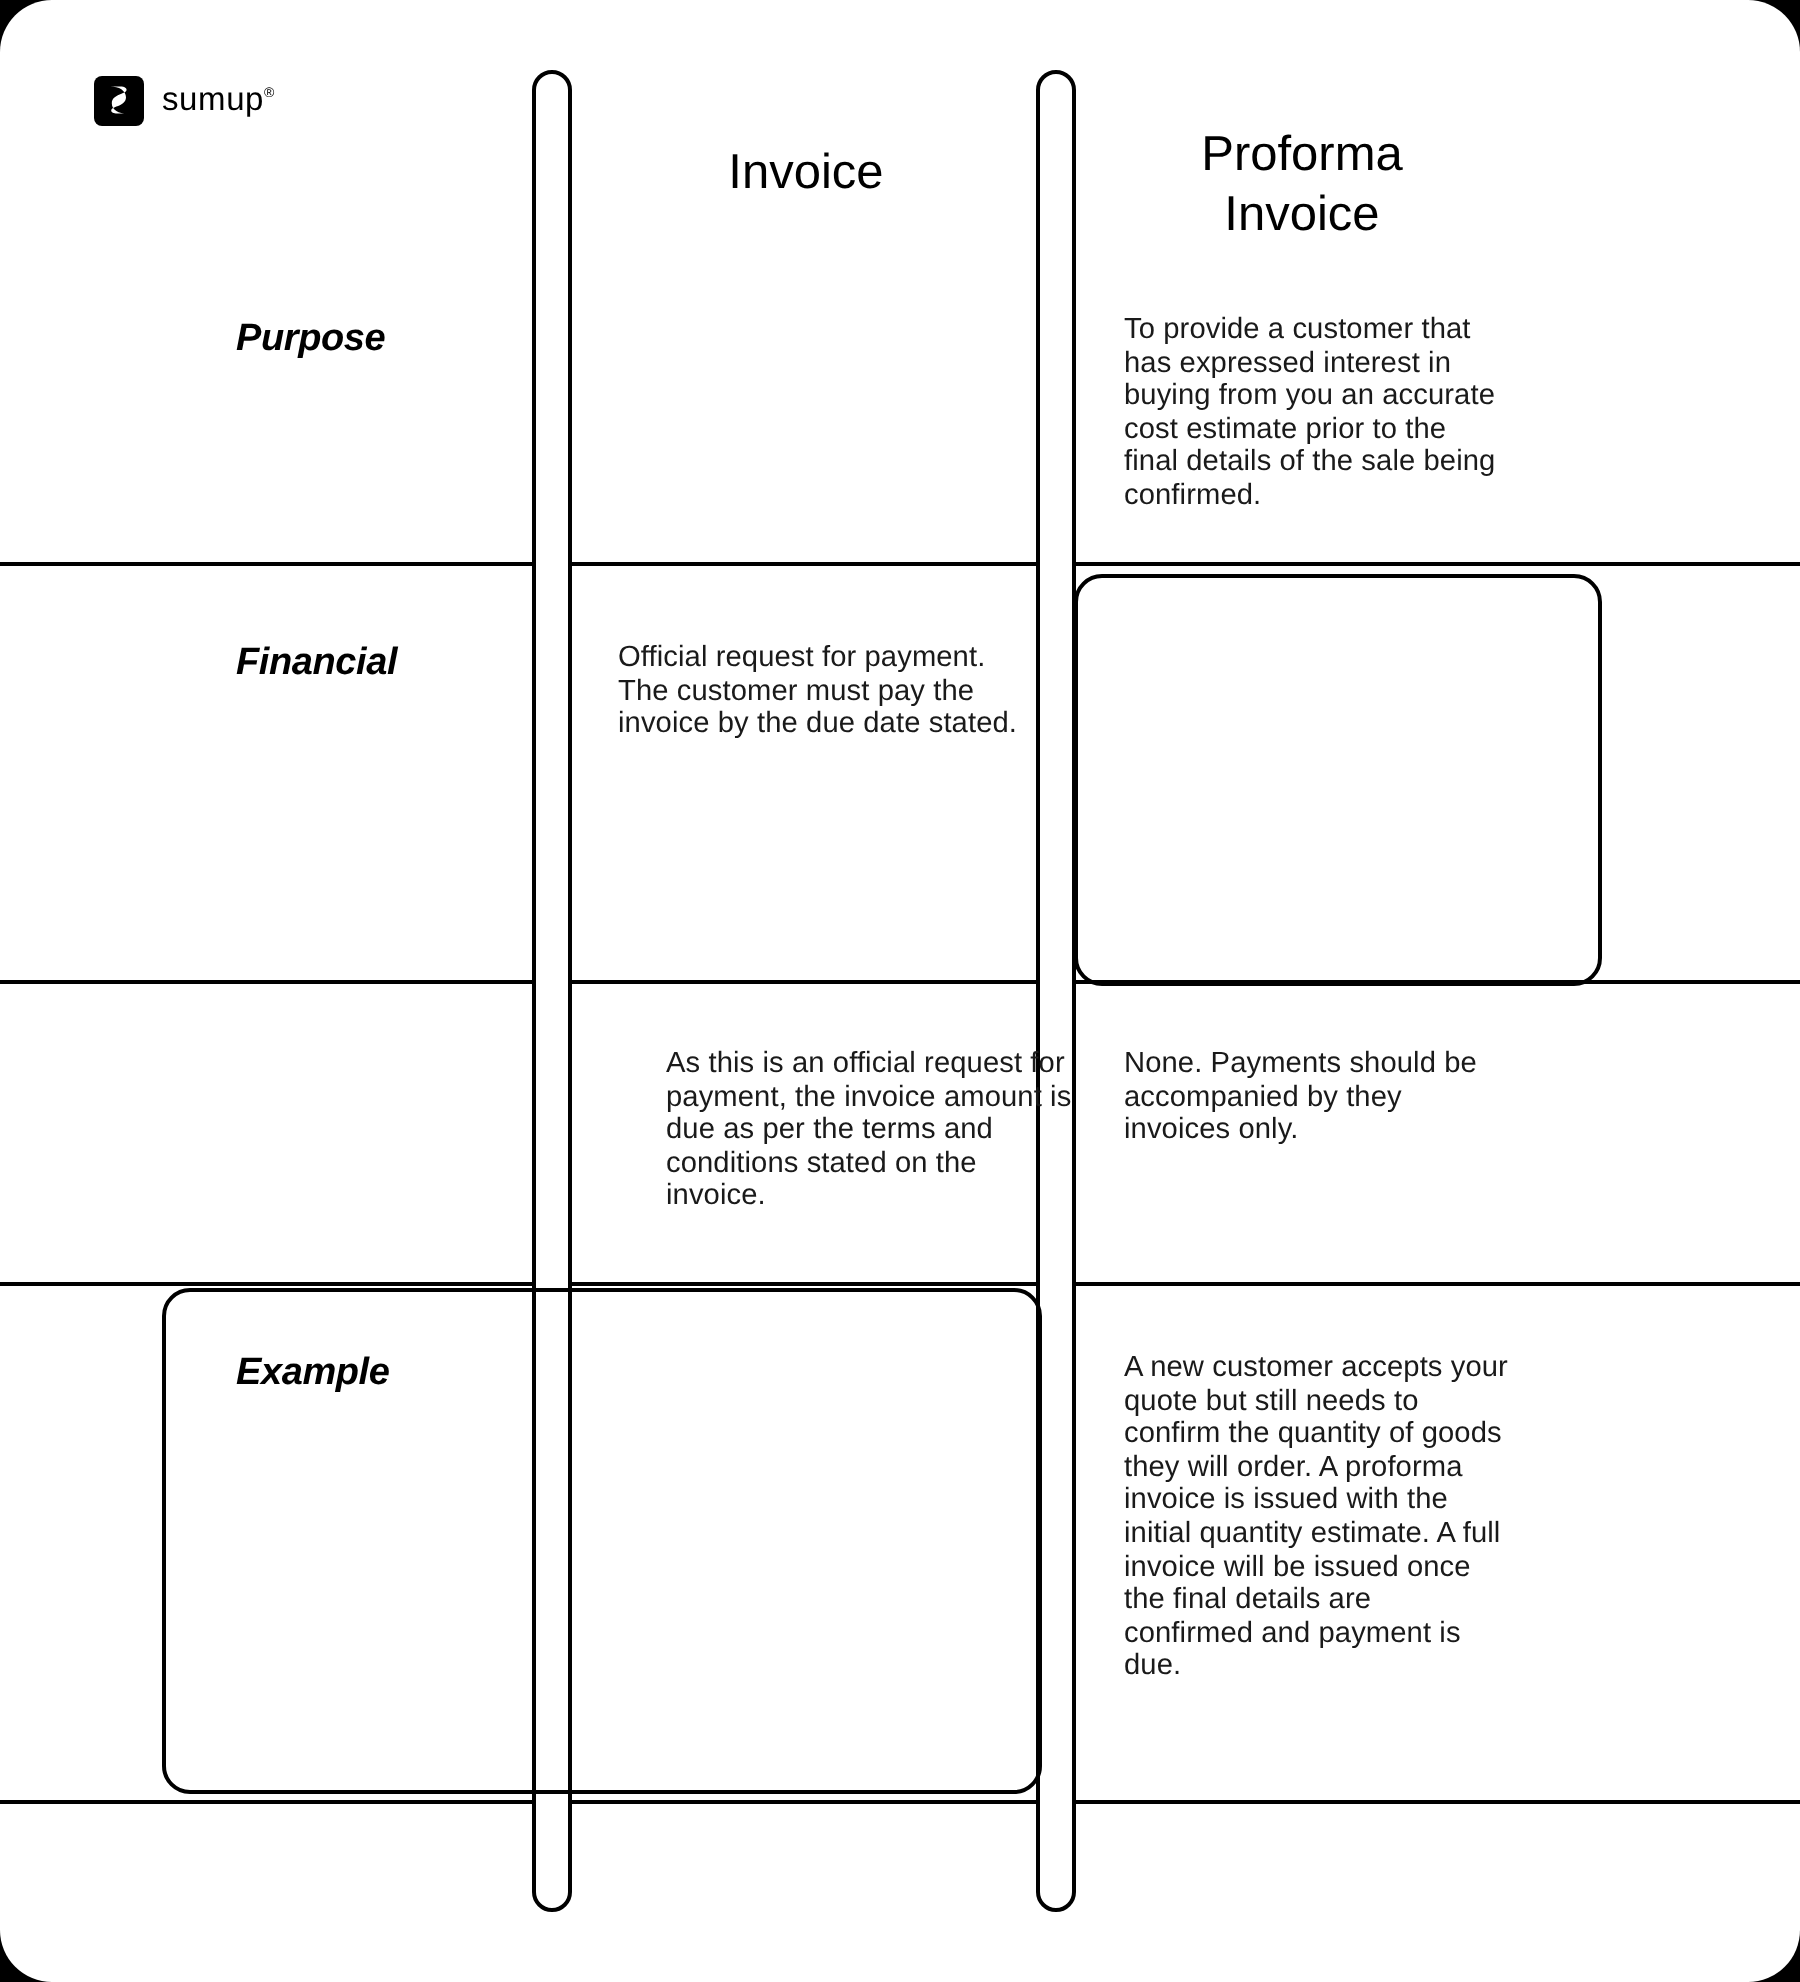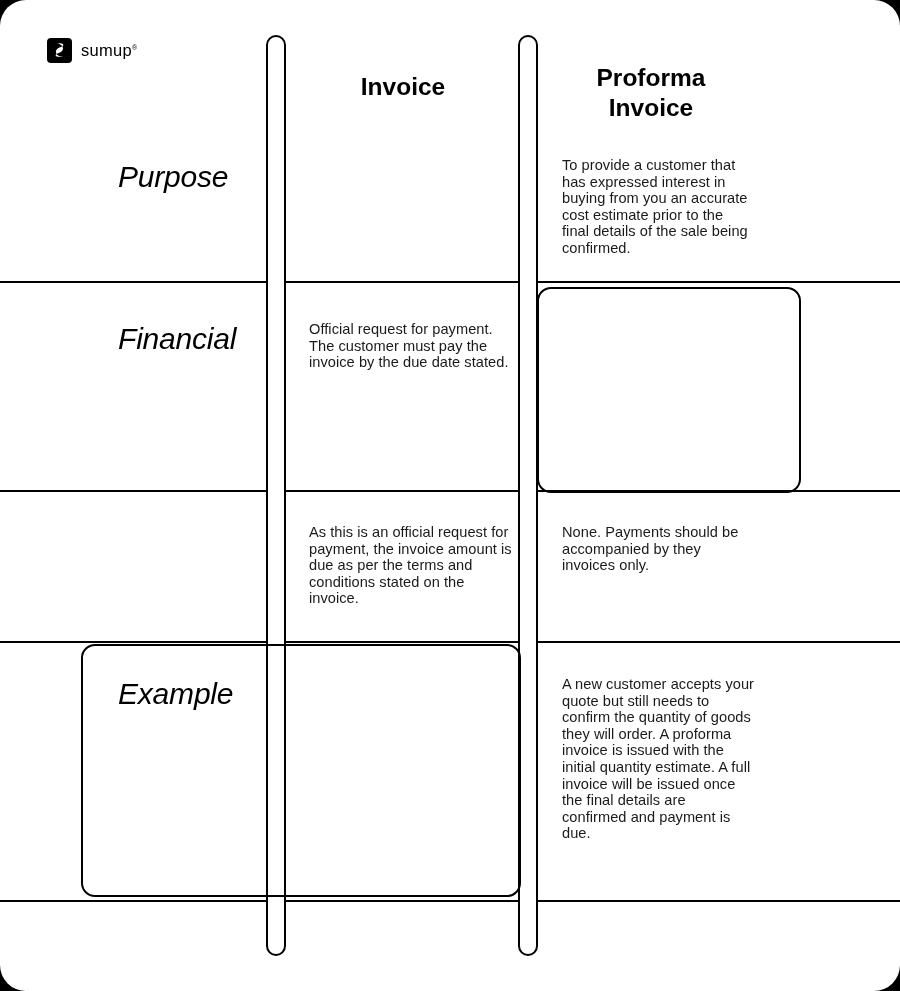--- a/index.html
+++ b/index.html
@@ -84,33 +84,33 @@
   }
   #highlight-example {
     left: 81px; top: 644px;
     width: 440px; height: 253px;
   }
 
   
   .col-header {
     position: absolute;
     font-size: 24.5px;
-    font-weight: bold;
+    font-weight: normal;
     color: #000000;
     text-align: center;
     line-height: 1.22;
   }
   #header-invoice { left: 292px; top: 72px; width: 222px; }
   #header-proforma { left: 545px; top: 63px; width: 212px; }
 
   
   .row-label {
     position: absolute;
-    font-size: 30px;
-    font-weight: normal;
+    font-size: 19px;
+    font-weight: bold;
     font-style: italic;
     color: #000000;
     line-height: 1.26;
     letter-spacing: -0.2px;
   }
   #label-purpose   { left: 118px; top: 158px; }
   #label-formality { left: 118px; top: 320px; }
   #label-financial { left: 118px; top: 523px; width: 150px; }
   #label-example   { left: 118px; top: 675px; }
 
@@ -122,21 +122,21 @@
     color: #1a1a1a;
     letter-spacing: 0.05px;
   }
   .cell-invoice  { left: 309px; width: 206px; }
   .cell-proforma { left: 562px; width: 192px; }
 
   #cell-purpose-invoice    { top: 157px; }
   #cell-purpose-proforma   { top: 157px; }
   #cell-formality-invoice  { top: 321px; }
   #cell-formality-proforma { top: 321px; }
-  #cell-financial-invoice  { top: 524px; }
+  #cell-financial-invoice  { top: 524px; margin-left: 24px; }
   #cell-financial-proforma { top: 524px; }
   #cell-example-invoice    { top: 676px; }
   #cell-example-proforma   { top: 676px; }
 </style>
 </head>
 <body>
 
 <div id="card">
 
   <div id="logo">

